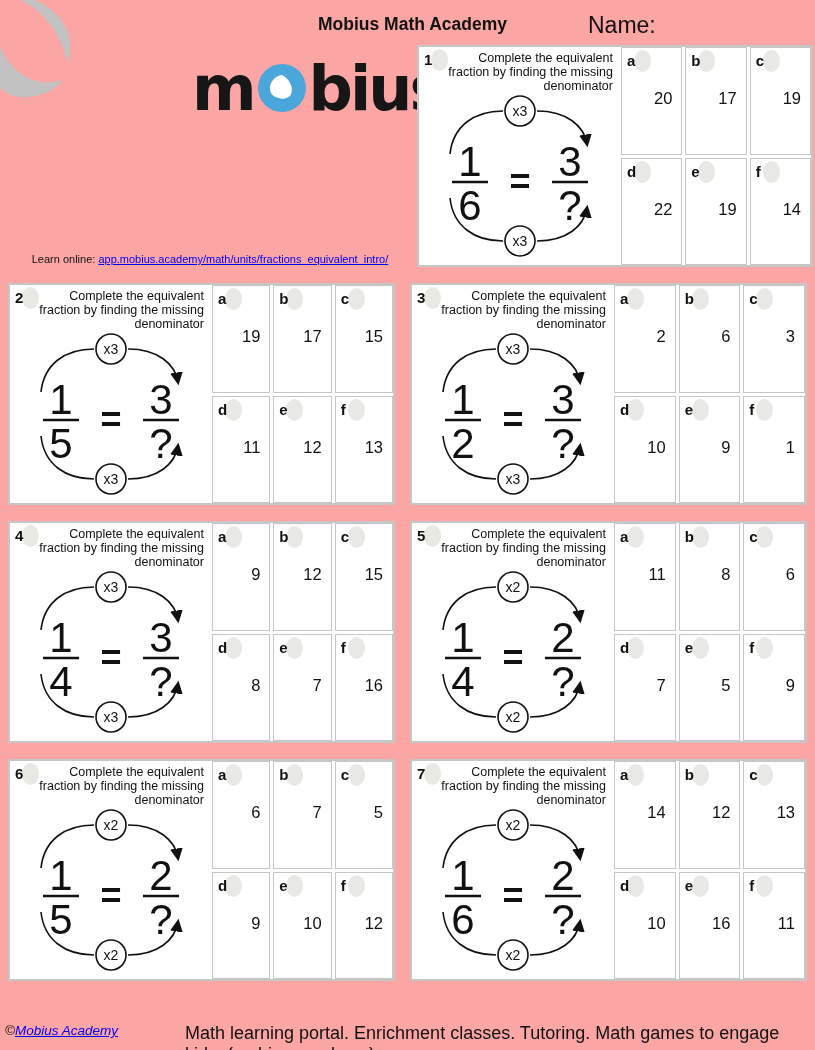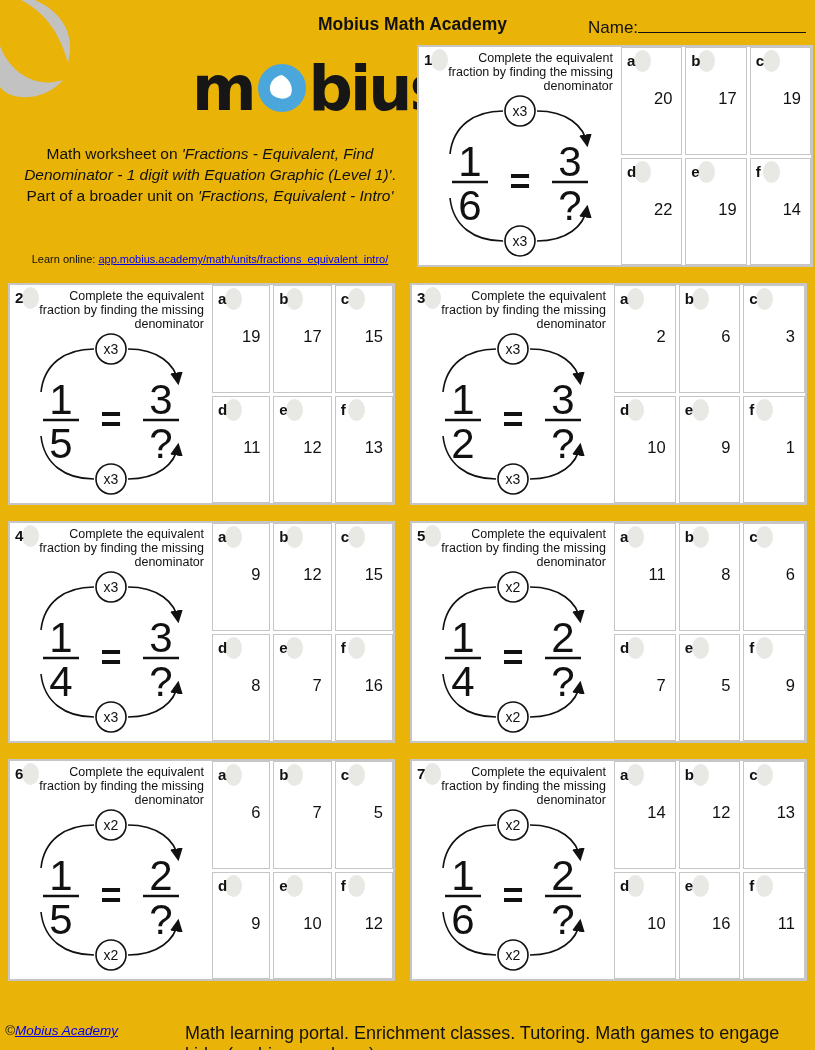--- a/index.html
+++ b/index.html
@@ -1,24 +1,24 @@
 <!DOCTYPE html>
 <html><head>
 <meta charset="utf-8">
 <style>
   html,body { margin:0; padding:0; background:#fff; }
   .page {
-    position:relative; width:815px; height:1050px; background:#eab308;
+    position:relative; width:815px; height:1050px; background:#fca5a5;
     font-family:"Liberation Sans", "DejaVu Sans", sans-serif; color:#111;
     overflow:hidden;
   }
   
   .corner-swirl { position:absolute; left:0; top:0; }
   .header-title { position:absolute; left:318px; top:14px; font-size:17.5px; font-weight:bold; }
-  .name-row { position:absolute; left:588px; top:12px; font-size:17px; }
+  .name-row { position:absolute; left:588px; top:12px; font-size:23px; }
   .name-line { display:inline-block; width:168px; height:20px; border-bottom:1.7px solid #111; }
   .logo { position:absolute; left:192px; top:50px; height:74px; display:flex; align-items:flex-end;
           font-weight:bold; font-size:62px; letter-spacing:-3px; line-height:70px; color:#161616;
           font-family:"DejaVu Sans", sans-serif; }
   .logo-mark { margin:0 3px 12px 4px; }
   
   .intro { position:absolute; left:14px; top:127px; width:392px; text-align:center;
            font-size:15.5px; line-height:21px; }
   .learn { position:absolute; left:14px; top:242px; width:392px; text-align:center; font-size:11px; }
   a.link { color:#0000ee; text-decoration:underline; cursor:pointer; }
@@ -79,21 +79,20 @@
   <div class="logo">
     <span>m</span>
     <svg class="logo-mark" width="48" height="48" viewBox="-24 -24 48 48">
       <circle cx="0" cy="0" r="24" fill="#4aa6db"></circle>
       <path d="M 0,-13 C 9,-8 13,2 7,10 C 0,15 -10,11 -12,2 C -13,-6 -7,-12 0,-13 Z" fill="#ffffff"></path>
       <path d="M -11,6 C -4,12 4,12 9,7 C 6,15 -5,16 -11,6 Z" fill="#4aa6db"></path>
     </svg>
     <span>bius</span>
   </div>
 
-  <p class="intro"><span>Math worksheet on </span><i>'Fractions - Equivalent, Find Denominator - 1 digit with Equation Graphic (Level 1)'</i><span>. Part of a broader unit on </span><i>'Fractions, Equivalent - Intro'</i></p>
 
   <p class="learn"><span>Learn online: </span><a class="link">app.mobius.academy/math/units/fractions_equivalent_intro/</a></p>
 
   <div id="problems">
   <section class="problem p1">
     <div class="qcol">
       <span class="badge">
         <span class="badge-ellipse"></span>
         <span class="badge-text">1</span>
       </span>

